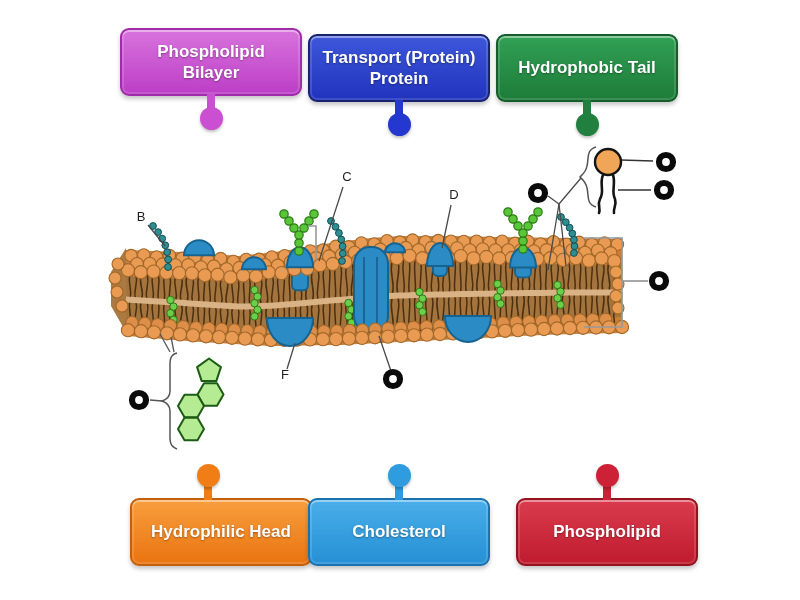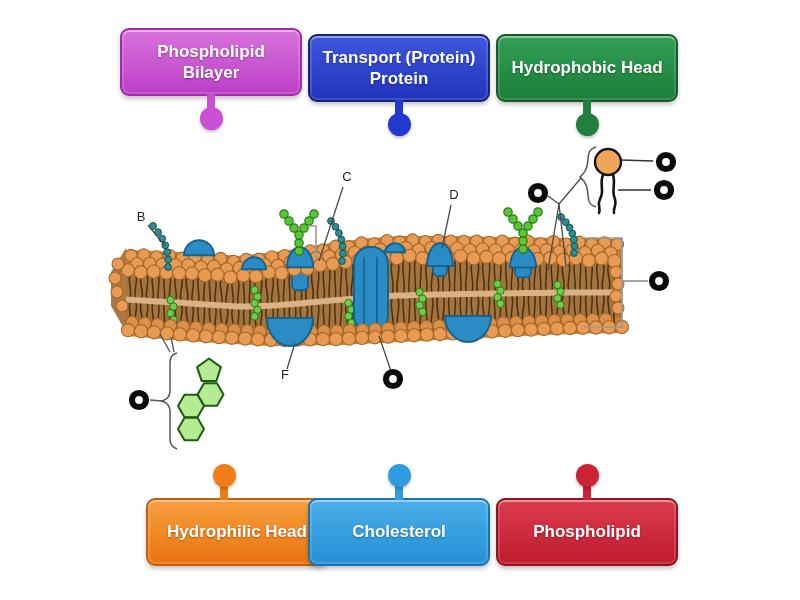--- a/index.html
+++ b/index.html
@@ -464,32 +464,32 @@
     <div class="label-box">Phospholipid Bilayer</div>
     <div class="pin-stem"></div>
     <div class="pin-knob"></div>
   </div>
   <div class="label-wrap top" style="left: 308px; top: 34px; --c1: #3d57db; --c2: #2133bd; --cb: #19246f; --cp: #2437cf;">
     <div class="label-box">Transport (Protein) Protein</div>
     <div class="pin-stem"></div>
     <div class="pin-knob"></div>
   </div>
   <div class="label-wrap top" style="left: 496px; top: 34px; --c1: #31a055; --c2: #1d7c39; --cb: #155d2b; --cp: #218040;">
-    <div class="label-box">Hydrophobic Head</div>
-    <div class="pin-stem"></div>
-    <div class="pin-knob"></div>
-  </div>
-  <div class="label-wrap bottom" style="left: 120px; top: 498px; padding-left: 26px; --c1: #f89e3d; --c2: #e97410; --cb: #c4600b; --cp: #f07d15;">
+    <div class="label-box">Hydrophobic Tail</div>
+    <div class="pin-stem"></div>
+    <div class="pin-knob"></div>
+  </div>
+  <div class="label-wrap bottom" style="left: 104px; top: 498px; padding-left: 26px; --c1: #f89e3d; --c2: #e97410; --cb: #c4600b; --cp: #f07d15;">
     <div class="label-box">Hydrophilic Head</div>
     <div class="pin-stem"></div>
     <div class="pin-knob"></div>
   </div>
   <div class="label-wrap bottom" style="left: 308px; top: 498px; border-radius: 8px; --c1: #4aaee9; --c2: #2590d5; --cb: #1b73ae; --cp: #2f9cdf;">
     <div class="label-box">Cholesterol</div>
     <div class="pin-stem"></div>
     <div class="pin-knob"></div>
   </div>
-  <div class="label-wrap bottom" style="left: 496px; top: 498px; --c1: #d93c4e; --c2: #c01b2e; --cb: #94131f; --cp: #cc2137;">
+  <div class="label-wrap bottom" style="left: 516px; top: 498px; --c1: #d93c4e; --c2: #c01b2e; --cb: #94131f; --cp: #cc2137;">
     <div class="label-box">Phospholipid</div>
     <div class="pin-stem"></div>
     <div class="pin-knob"></div>
   </div>
 </div>
 
 </body></html>

